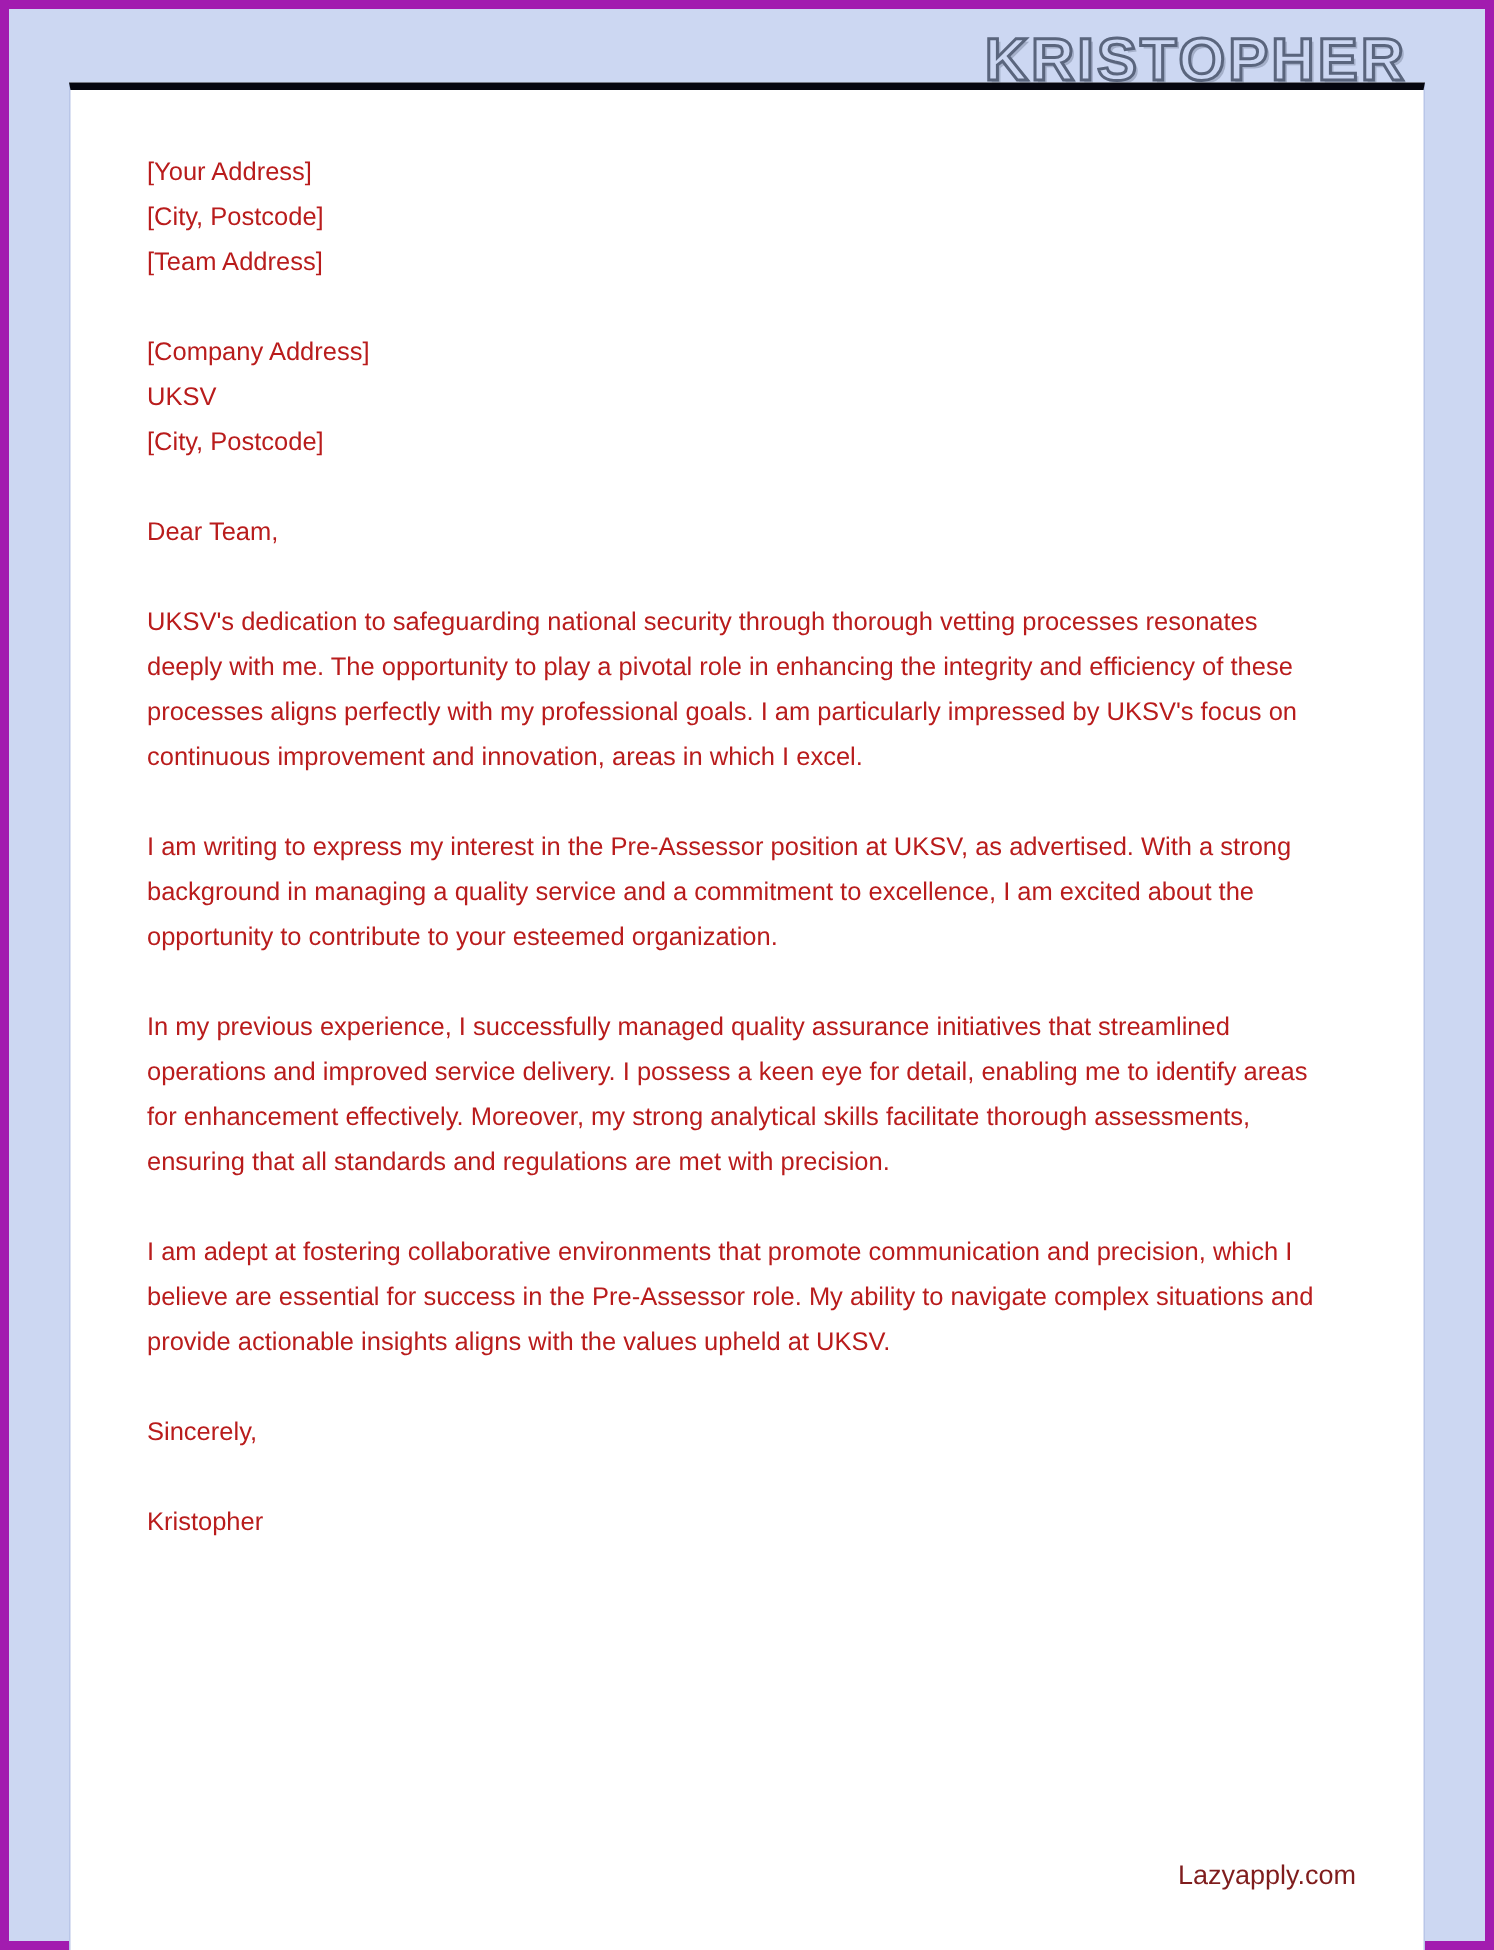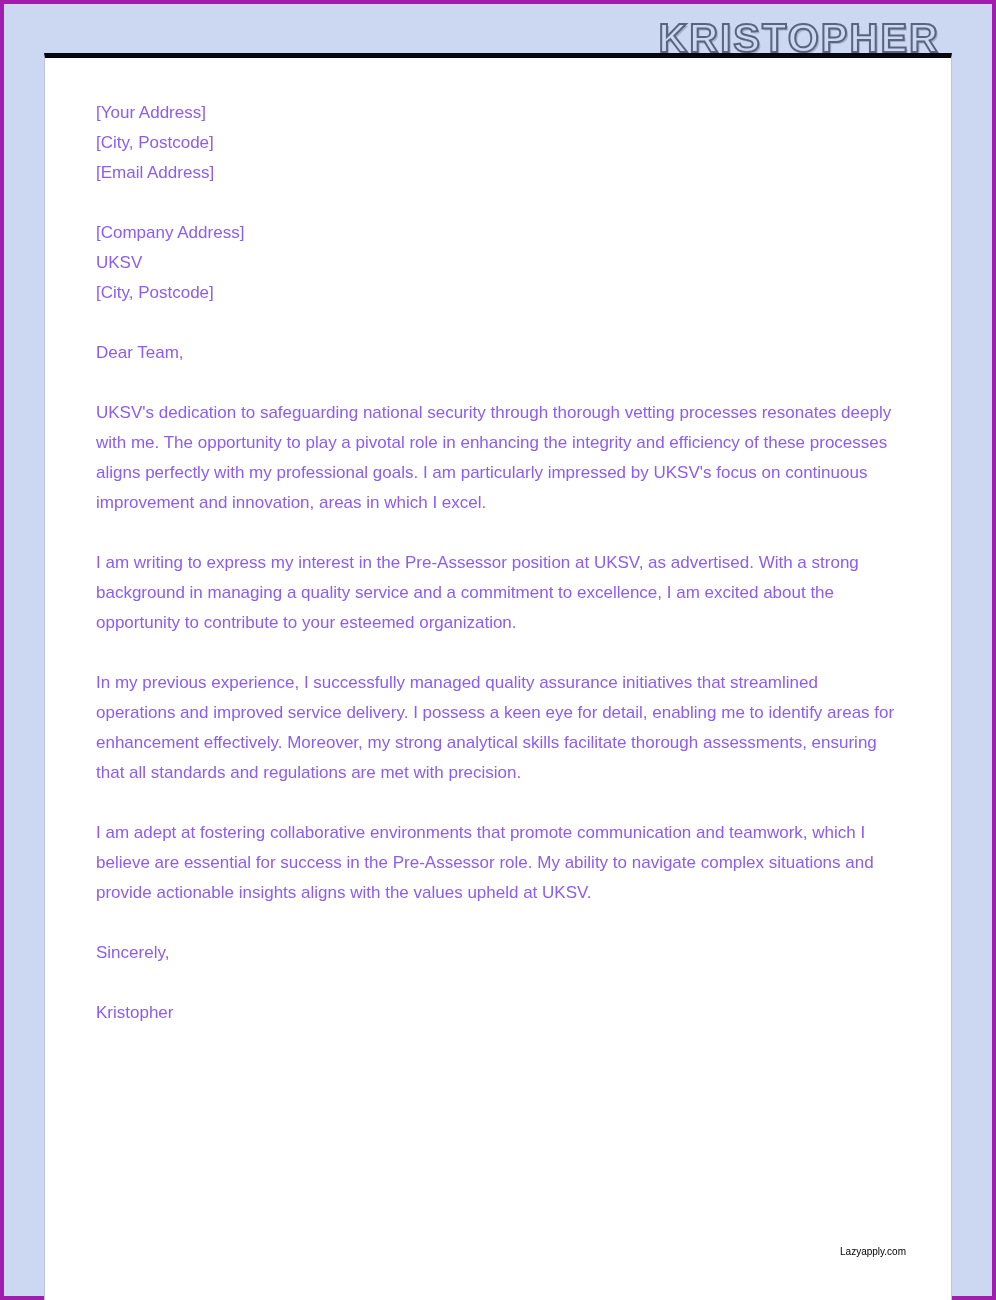--- a/index.html
+++ b/index.html
@@ -8,21 +8,21 @@
     width: 996px;
     height: 1300px;
     overflow: hidden;
     background: #1a2238;
     font-family: "Liberation Sans", sans-serif;
   }
   .frame {
     position: absolute;
     inset: 0;
     background: #ccd7f2;
-    border: 4px solid #a21caf;
+    border: 6px solid #a21caf;
   }
   .brand {
     position: absolute;
     top: 12px;
     right: 52px;
     font-size: 40px;
     font-weight: 700;
     letter-spacing: 2px;
     color: #ccd7f2;
     -webkit-text-stroke: 2px #5a657d;
@@ -36,64 +36,64 @@
     right: 40px;
     top: 49px;
     bottom: -6px;
     background: #ffffff;
     border-top: 5px solid #05060f;
     border-left: 1px solid #b9c6e8;
     border-right: 1px solid #b9c6e8;
     padding: 40px 56px 0 51px;
     font-size: 17px;
     line-height: 30px;
-    color: #8b5cf6;
+    color: #b91c1c;
   }
   .block { margin: 0 0 30px 0; }
   .line { margin: 0; }
   .salutation { margin: 16px 0 30px 0; }
   .para { margin: 0 0 30px 0; }
   .closing { margin: 0 0 30px 0; }
   .signature { margin: 0; }
   .watermark {
     position: absolute;
     right: 86px;
     bottom: 36px;
-    font-size: 10px;
+    font-size: 18px;
     line-height: 16px;
-    color: #000000;
+    color: #7f1d1d;
   }
 </style>
 </head>
 <body>
 
 <div class="frame">
 
   <div class="brand">KRISTOPHER</div>
 
   <div class="letter-card">
 
     <div class="block">
       <div class="line">[Your Address]</div>
       <div class="line">[City, Postcode]</div>
-      <div class="line">[Email Address]</div>
+      <div class="line">[Team Address]</div>
     </div>
 
     <div class="block">
       <div class="line">[Company Address]</div>
       <div class="line">UKSV</div>
       <div class="line">[City, Postcode]</div>
     </div>
 
     <div class="salutation">Dear Team,</div>
 
     <p class="para">UKSV's dedication to safeguarding national security through thorough vetting processes resonates deeply with me. The opportunity to play a pivotal role in enhancing the integrity and efficiency of these processes aligns perfectly with my professional goals. I am particularly impressed by UKSV's focus on continuous improvement and innovation, areas in which I excel.</p>
     <p class="para">I am writing to express my interest in the Pre-Assessor position at UKSV, as advertised. With a strong background in managing a quality service and a commitment to excellence, I am excited about the opportunity to contribute to your esteemed organization.</p>
     <p class="para">In my previous experience, I successfully managed quality assurance initiatives that streamlined operations and improved service delivery. I possess a keen eye for detail, enabling me to identify areas for enhancement effectively. Moreover, my strong analytical skills facilitate thorough assessments, ensuring that all standards and regulations are met with precision.</p>
-    <p class="para">I am adept at fostering collaborative environments that promote communication and teamwork, which I believe are essential for success in the Pre-Assessor role. My ability to navigate complex situations and provide actionable insights aligns with the values upheld at UKSV.</p>
+    <p class="para">I am adept at fostering collaborative environments that promote communication and precision, which I believe are essential for success in the Pre-Assessor role. My ability to navigate complex situations and provide actionable insights aligns with the values upheld at UKSV.</p>
 
     <div class="closing">Sincerely,</div>
     <div class="signature">Kristopher</div>
 
   </div>
 
   <div class="watermark">Lazyapply.com</div>
 
 </div>
 

